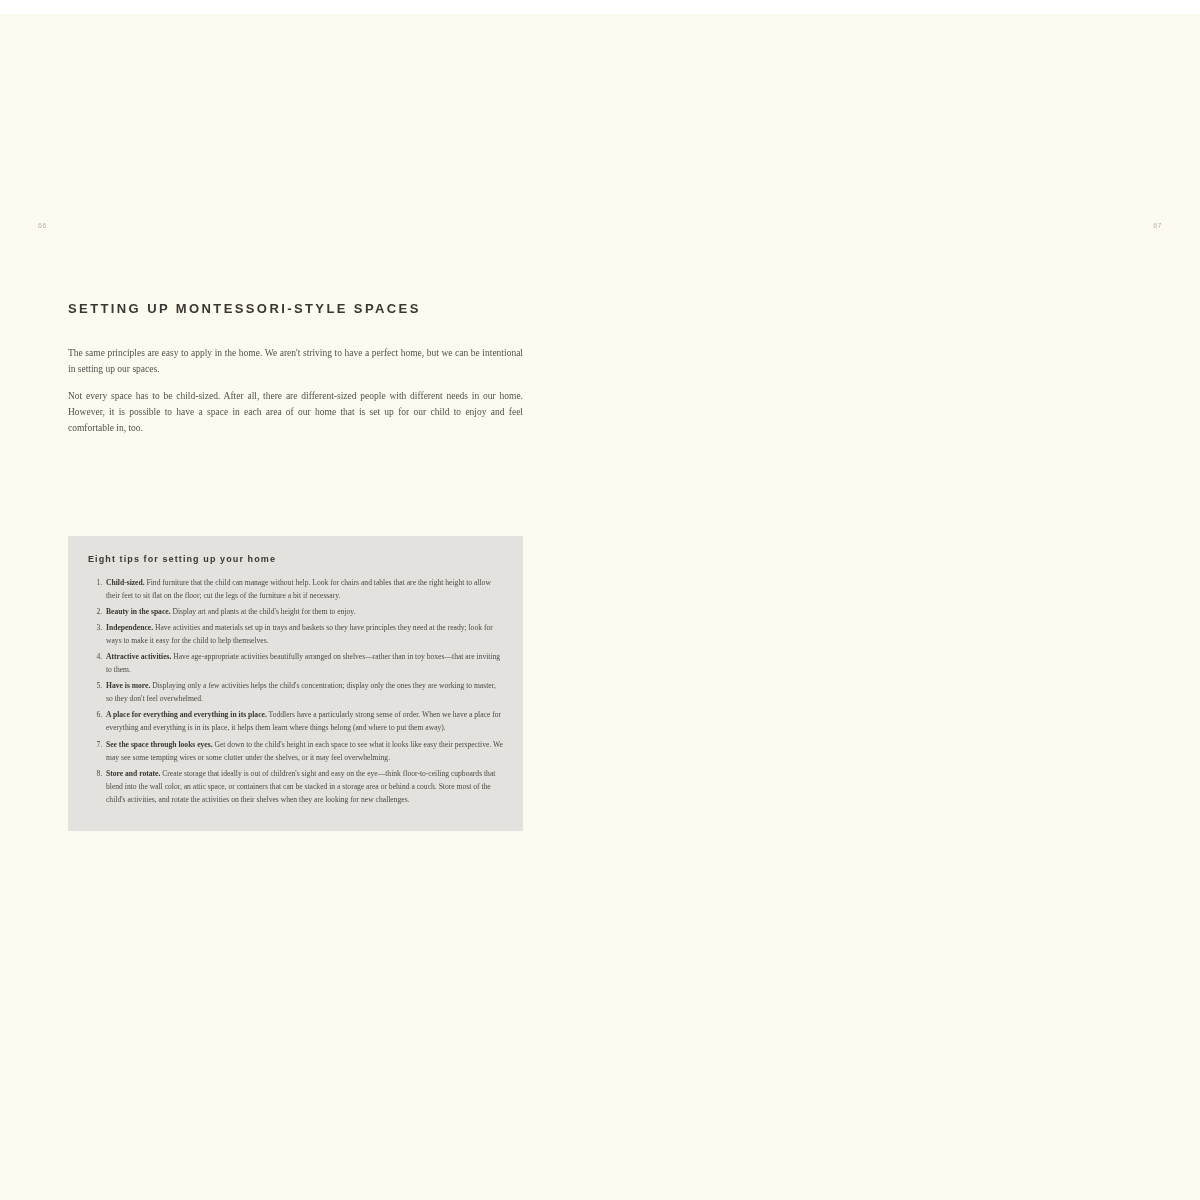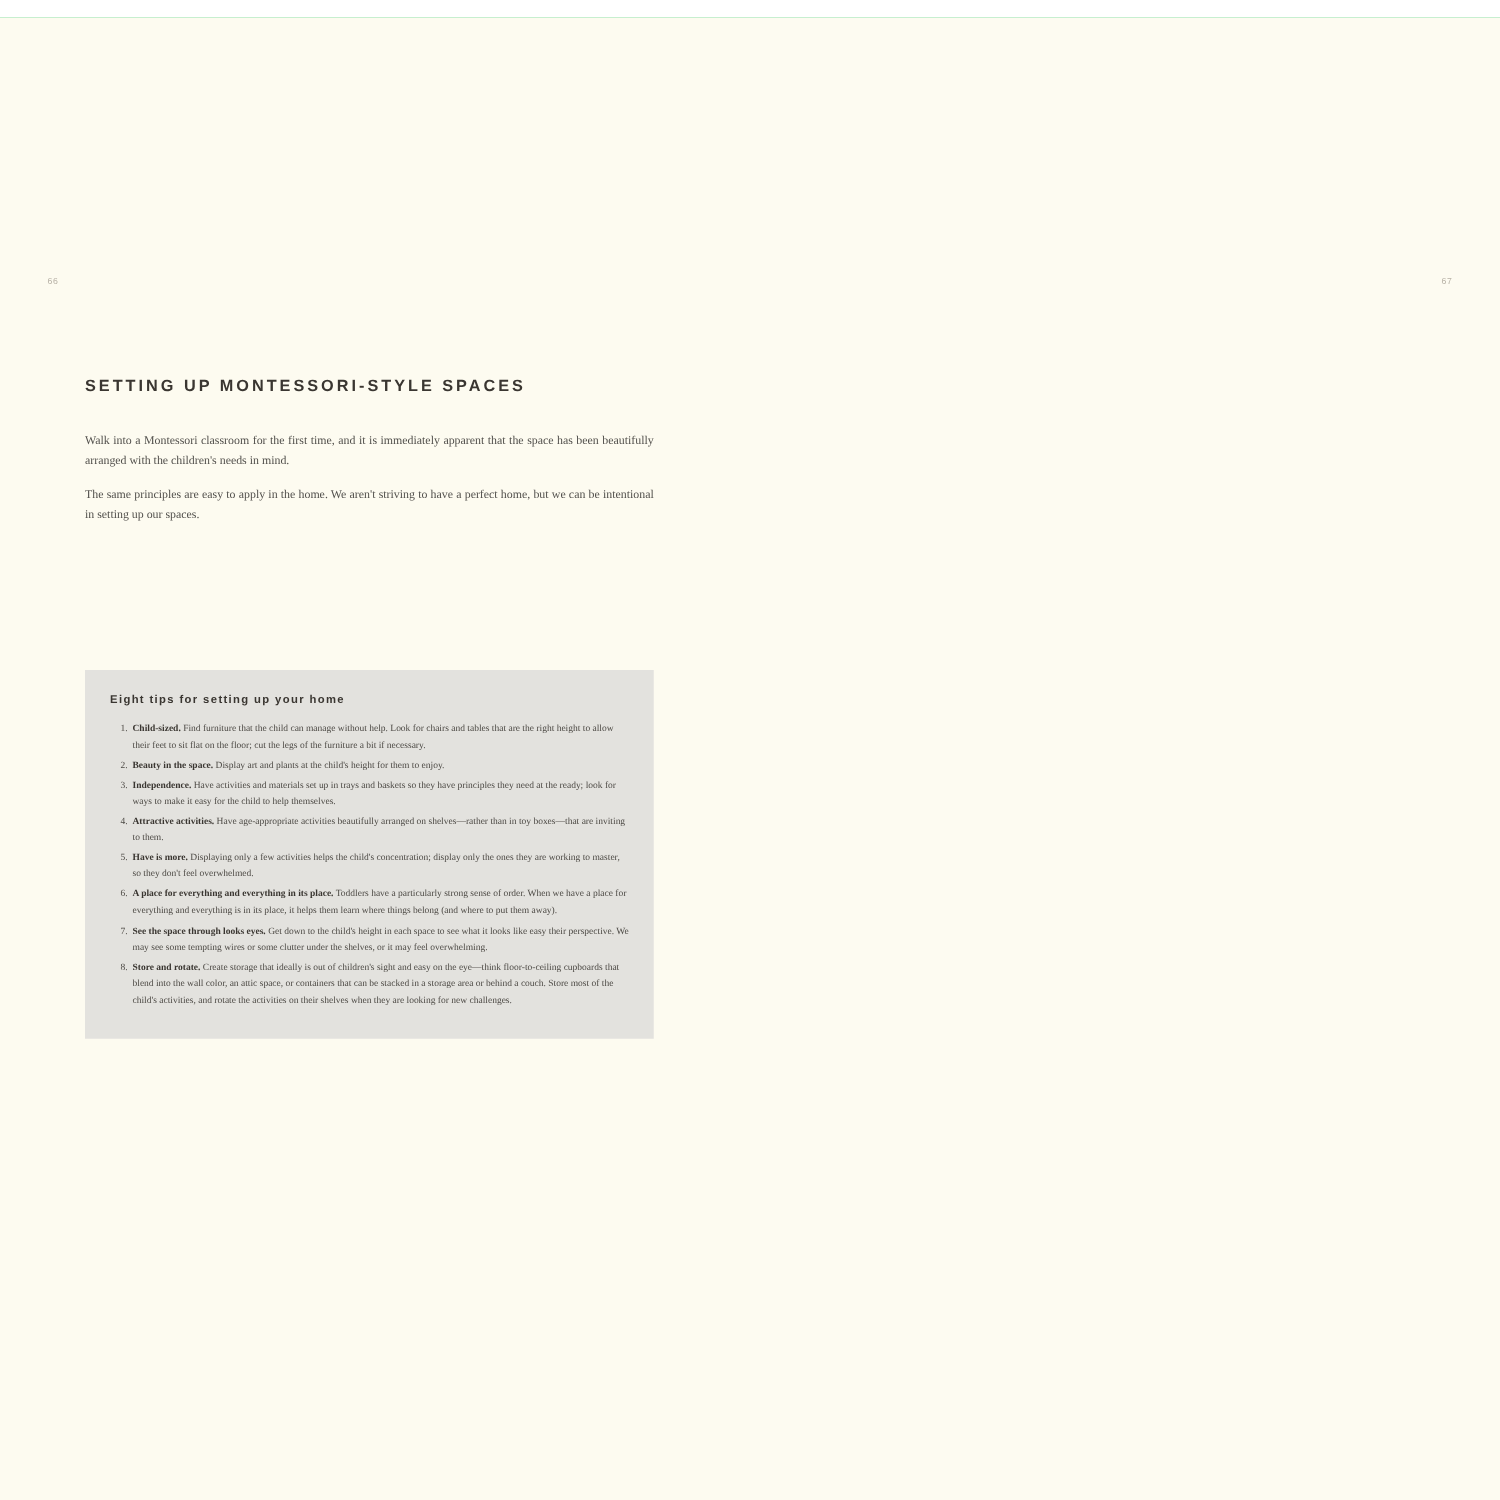--- a/index.html
+++ b/index.html
@@ -97,22 +97,22 @@
 </head>
 <body>
 
 <div class="spread">
 
   <div class="page page-left">
     <div class="folio folio-left">66</div>
     <h1 class="section-title title-left">SETTING UP MONTESSORI-STYLE SPACES</h1>
 
     <div class="body-col col-left">
-      <p>Walk into a Montessori classroom for the first time, and it is immediately apparent that the space has been beautifully arranged with the children's needs in mind.</p>
       <p>The same principles are easy to apply in the home. We aren't striving to have a perfect home, but we can be intentional in setting up our spaces.</p>
+      <p>Not every space has to be child-sized. After all, there are different-sized people with different needs in our home. However, it is possible to have a space in each area of our home that is set up for our child to enjoy and feel comfortable in, too.</p>
     </div>
 
     <div class="tipbox">
       <h2>Eight tips for setting up your home</h2>
       <ol id="tips-list">
           <li><b>Child-sized.</b><span> Find furniture that the child can manage without help. Look for chairs and tables that are the right height to allow their feet to sit flat on the floor; cut the legs of the furniture a bit if necessary.</span></li>
           <li><b>Beauty in the space.</b><span> Display art and plants at the child's height for them to enjoy.</span></li>
           <li><b>Independence.</b><span> Have activities and materials set up in trays and baskets so they have principles they need at the ready; look for ways to make it easy for the child to help themselves.</span></li>
           <li><b>Attractive activities.</b><span> Have age-appropriate activities beautifully arranged on shelves—rather than in toy boxes—that are inviting to them.</span></li>
           <li><b>Have is more.</b><span> Displaying only a few activities helps the child's concentration; display only the ones they are working to master, so they don't feel overwhelmed.</span></li>

